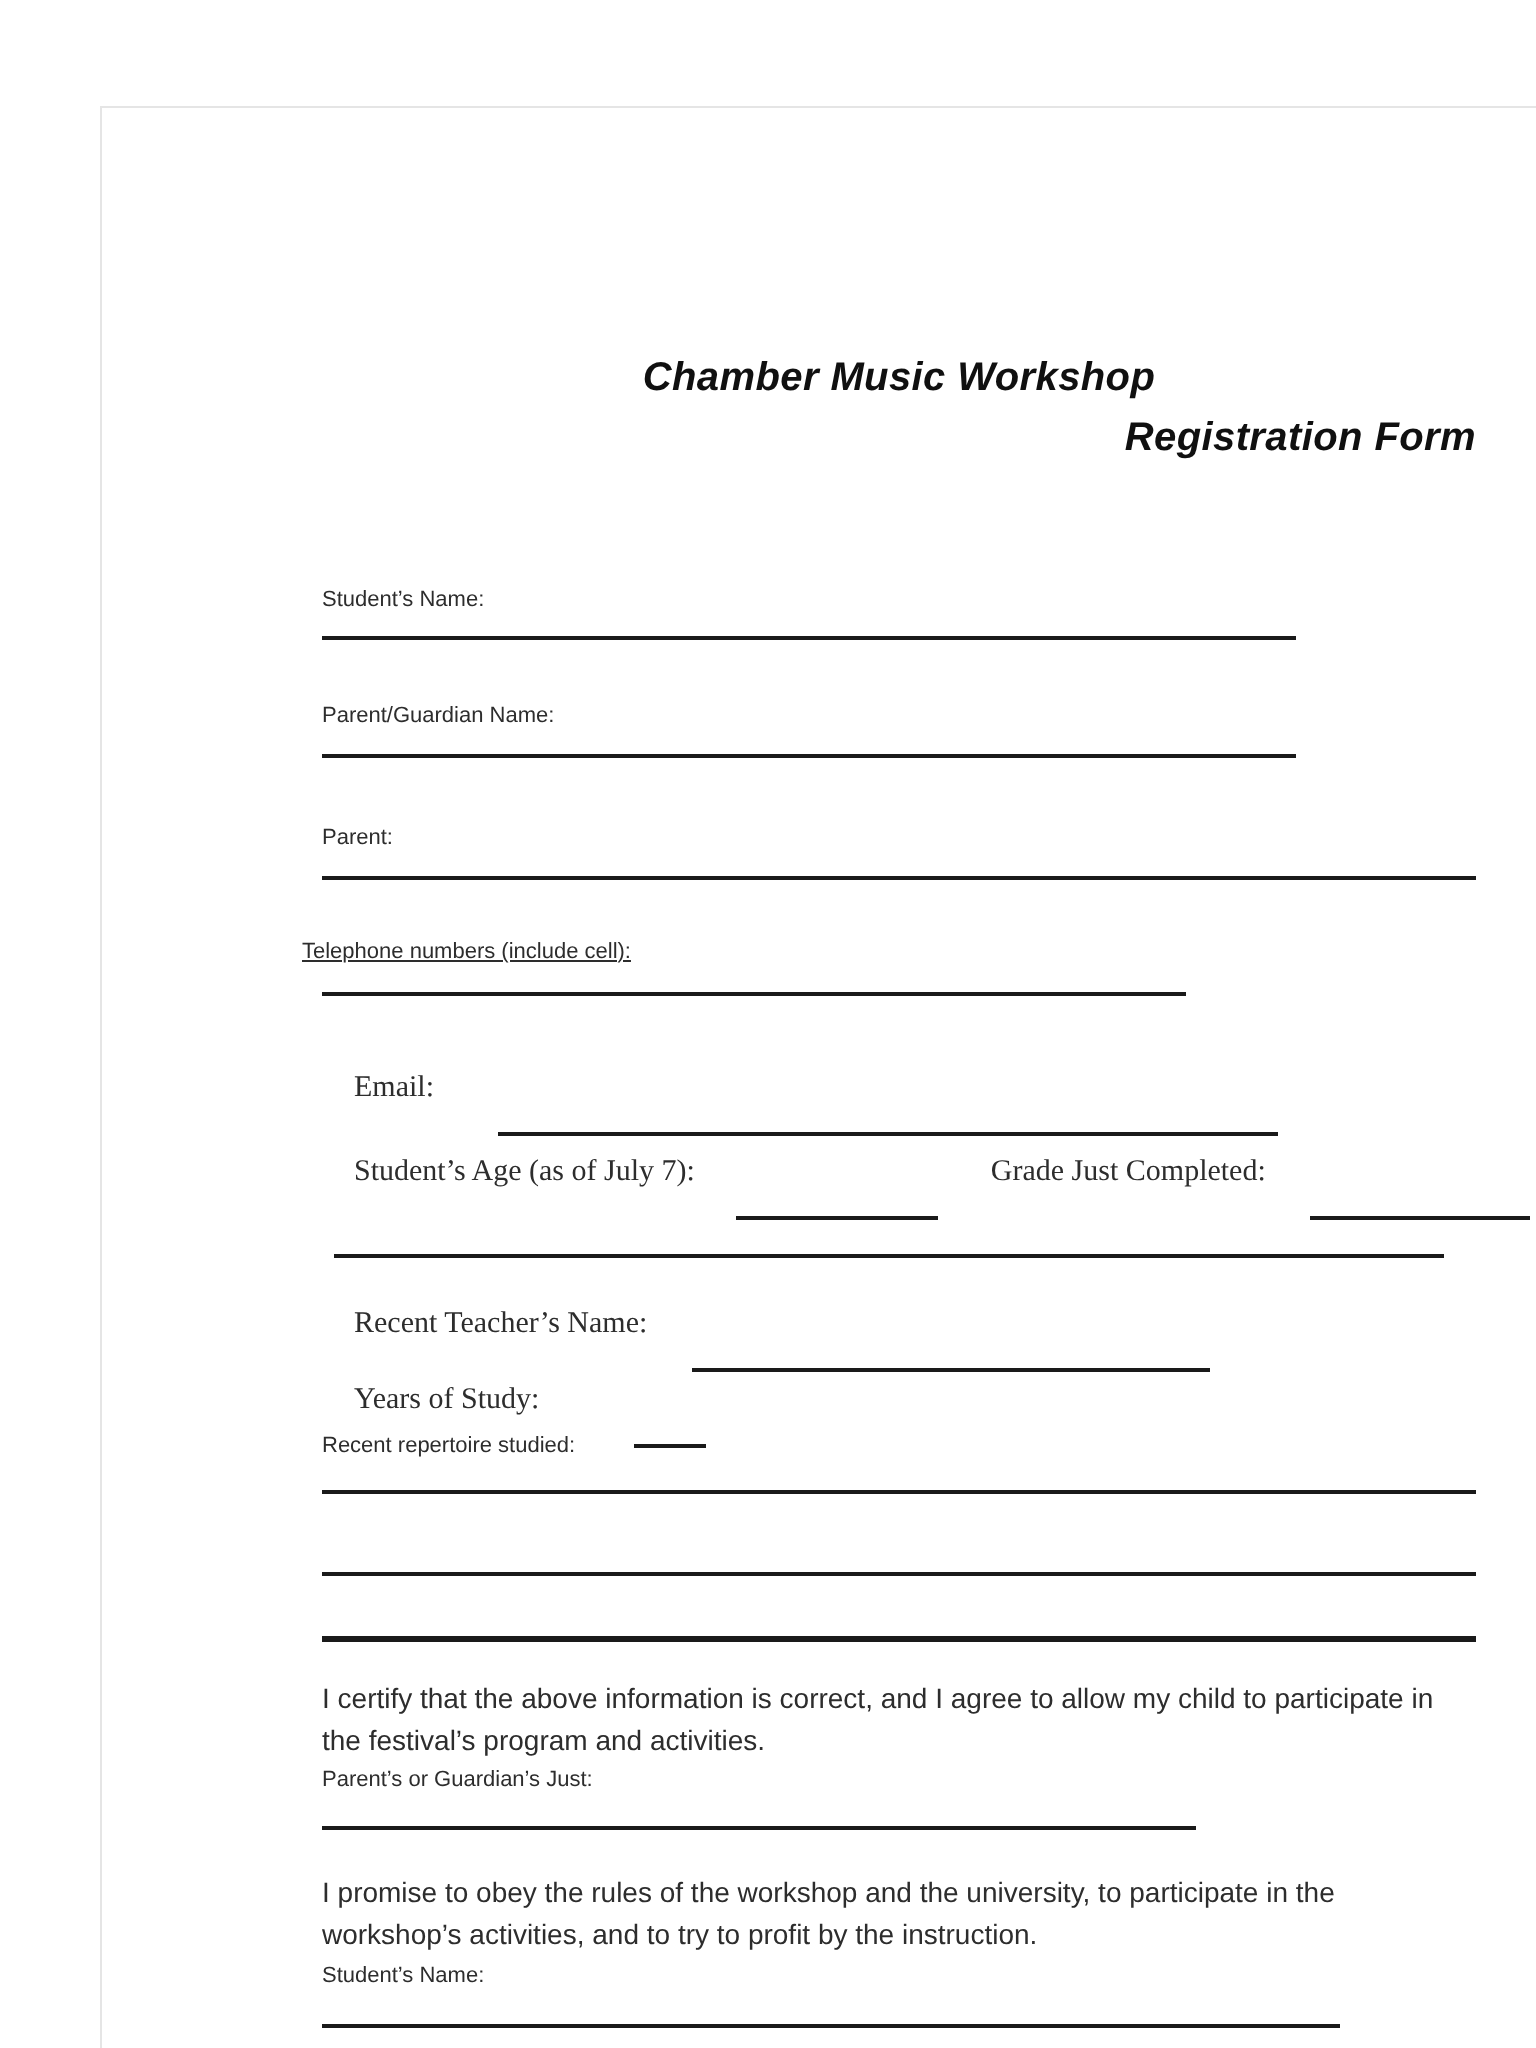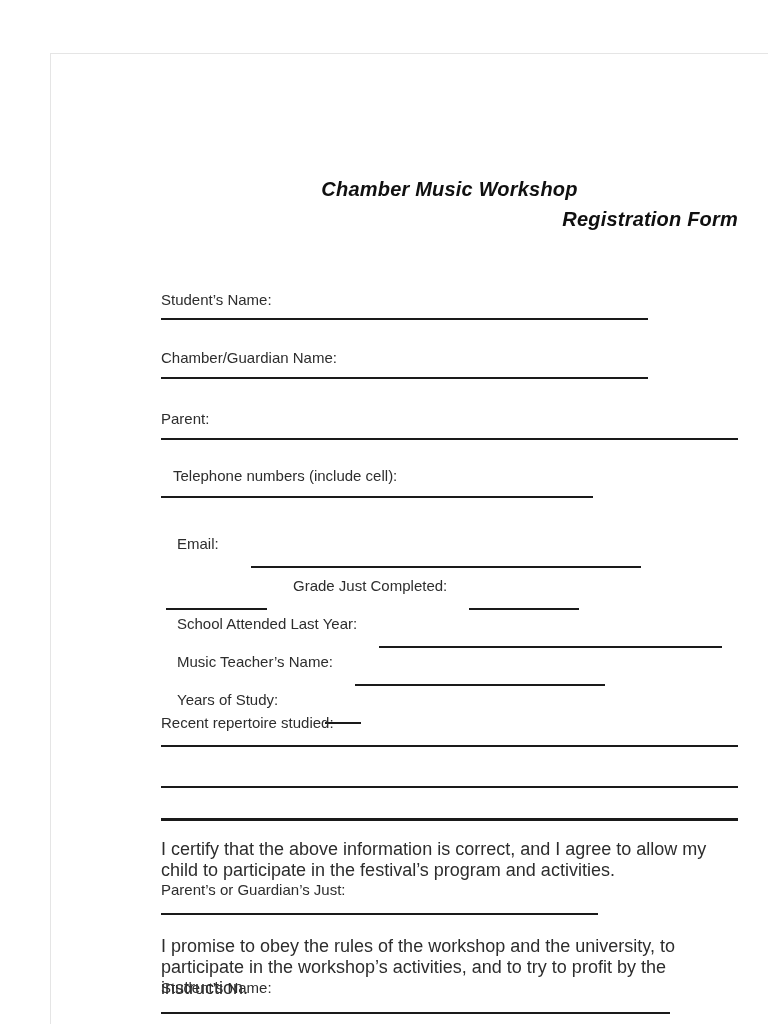--- a/index.html
+++ b/index.html
@@ -28,92 +28,93 @@
     text-align: center;
     font-size: 20px;
     font-weight: bold;
     font-style: italic;
     color: #101010;
     letter-spacing: 0.2px;
     white-space: nowrap;
   }
   .label {
     position: absolute;
-    font-size: 15px;
+    font-size: 11px;
     color: var(--text-color);
     white-space: nowrap;
     line-height: 18px;
   }
   .fill-line {
     position: absolute;
     height: 2px;
     background: var(--line-color);
   }
   .fill-line.thick { height: 3px; }
   .row {
     position: absolute;
     display: flex;
     align-items: flex-end;
     font-size: 15px;
     color: var(--text-color);
     white-space: nowrap;
     line-height: 18px;
+    font-family: Liberation Serif, serif;
   }
   .inline-line {
     display: inline-block;
     border-bottom: 2px solid var(--line-color);
     height: 14px;
     margin-bottom: 1px;
   }
   .grow { flex: 1; }
   .para {
     position: absolute;
-    font-size: 18px;
+    font-size: 14px;
     line-height: 21px;
     color: var(--text-color);
   }
 </style>
 </head>
 <body>
 
 <div class="page-border"></div>
 
 <div class="title" style="top:130px;">Chamber Music Workshop</div>
 <div class="title" style="top:160px;text-align:right;">Registration Form</div>
 
 <div class="label" style="left:113px; top:243px;">Student’s Name:</div>
 <div class="fill-line" style="left:113px; top:270px; width:487px;"></div>
 
-<div class="label" style="left:113px; top:301px;">Chamber/Guardian Name:</div>
+<div class="label" style="left:113px; top:301px;">Parent/Guardian Name:</div>
 <div class="fill-line" style="left:113px; top:329px; width:487px;"></div>
 
 <div class="label" style="left:113px; top:362px;">Parent:</div>
 <div class="fill-line" style="left:113px; top:390px; width:577px;"></div>
 
-<div class="label" style="left:125px; top:419px;">Telephone numbers (include cell):</div>
+<div class="label" style="left:103px; top:419px;text-decoration:underline;">Telephone numbers (include cell):</div>
 <div class="fill-line" style="left:113px; top:448px; width:432px;"></div>
 
 <div class="row" style="left:113px; top:471px;">
   <span>Email:</span>
   <span class="inline-line" style="width:390px;"></span>
 </div>
 
 <div class="row" style="left:113px; top:513px;">
+  <span>Student’s Age (as of July 7):</span>
   <span class="inline-line" style="width:101px; margin-left:5px;"></span>
   <span style="margin-left:10px;">Grade Just Completed:</span>
   <span class="inline-line" style="width:110px; margin-left:6px;"></span>
 </div>
 
 <div class="row" style="left:113px; top:551px; width:577px;">
-  <span>School Attended Last Year:</span>
   <span class="inline-line grow" style="margin-left:6px;"></span>
 </div>
 
 <div class="row" style="left:113px; top:589px; width:460px;">
-  <span>Music Teacher’s Name:</span>
+  <span>Recent Teacher’s Name:</span>
   <span class="inline-line grow" style="margin-left:6px;"></span>
 </div>
 
 <div class="row" style="left:113px; top:627px;gap:15px;">
   <span>Years of Study:</span>
   <span class="inline-line" style="width:36px;"></span>
 </div>
 
 <div class="label" style="left:113px; top:666px;text-align:right;">Recent repertoire studied:</div>
 <div class="fill-line" style="left:113px; top:697px; width:577px;"></div>

